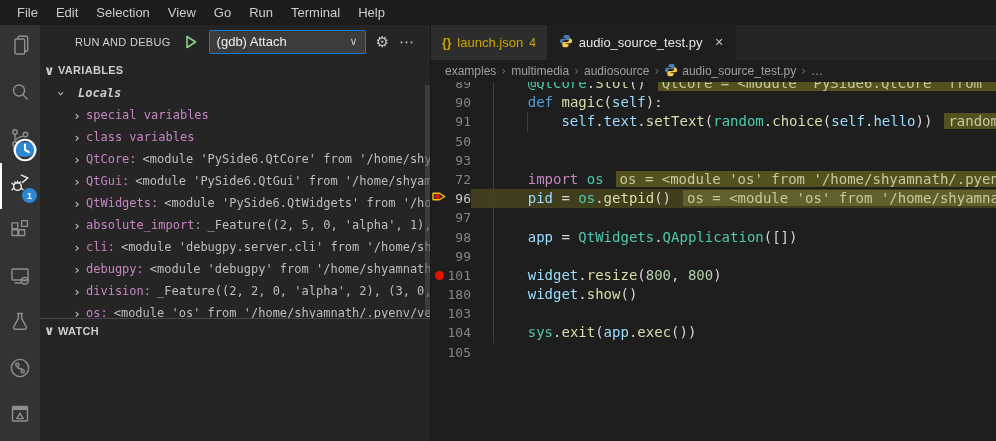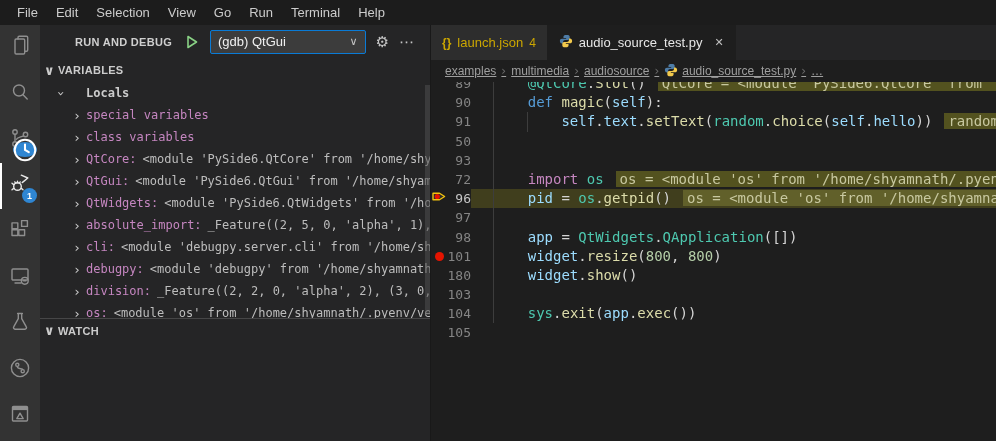--- a/index.html
+++ b/index.html
@@ -19,58 +19,58 @@
   .act-item { width:40px; height:46px; display:flex; align-items:center; justify-content:center; position:relative; }
   .act-item svg { width:24px; height:24px; }
   .act-item.active { border-left:2px solid #ffffff; }
   .act-badge { position:absolute; right:3px; bottom:6px; min-width:15px; height:15px; border-radius:50%;
                background:#2f86d2; color:#ffffff; font-size:9px; font-weight:bold;
                display:flex; align-items:center; justify-content:center; }
 
   
   .sidebar { width:390px; background:#252526; flex:none; position:relative; overflow:hidden; }
   .side-toolbar { height:33px; display:flex; align-items:center; padding:0 16px 0 35px; gap:10px; }
-  .side-title { font-size:11px; font-weight:bold; letter-spacing:.3px; color:#cfcfcf; white-space:nowrap; margin-right:2px;text-align:right; }
+  .side-title { font-size:11px; font-weight:normal; letter-spacing:.3px; color:#cfcfcf; white-space:nowrap; margin-right:2px;text-align:right; }
   .play-btn { background:none; border:none; display:flex; align-items:center; cursor:pointer; padding:0; }
   .config-select { width:168px; height:24px; background:#3c3c3c; border:1.5px solid #0a7bd6; border-radius:2px;
                    display:flex; align-items:center; justify-content:space-between; padding:0 7px; cursor:pointer; }
   .config-select .val { font-size:13px; color:#f0f0f0; white-space:nowrap; }
   .config-select .chev { color:#c5c5c5; font-size:11px; }
   .icon-btn { color:#c5c5c5; font-size:15px; background:none; border:none; cursor:pointer; line-height:1; }
 
   .section-header { height:24px; display:flex; align-items:center; font-size:11px; font-weight:bold;
                     color:#cccccc; padding-left:4px; letter-spacing:.3px; }
   .section-header .twisty { margin-right:4px; }
   .section-header.watch { border-top:1px solid rgba(170,170,170,.25); }
   .tree { height:236px; overflow:hidden; }
   .tree-row { height:22px; display:flex; align-items:center; white-space:nowrap; overflow:hidden;
               font-family:"DejaVu Sans Mono", monospace; font-size:12px; cursor:pointer; }
   .twisty { display:inline-block; width:10px; color:#cccccc; font-size:13px; text-align:center;
             font-family:"DejaVu Sans", sans-serif; flex:none; }
   .twisty.open { transform:rotate(90deg); }
-  .scope-label { font-weight:bold; color:#cccccc; margin-left:20px; font-size:12px; }
+  .scope-label { font-weight:bold; color:#cccccc; margin-left:12px; font-size:12px;font-style:italic; }
   .group-label { color:#c586c0; margin-left:4px; }
   .var-name { color:#c586c0; margin-left:4px; }
   .var-value { color:#bdbdbd; margin-left:6px; }
   .side-scrollbar { position:absolute; right:0; top:60px; width:5px; height:230px; background:#4e4e4e; opacity:.55; }
 
   
   .editor { flex:1; min-width:0; display:flex; flex-direction:column; background:#1e1e1e; border-left:1px solid #191919; }
   .tabbar { height:35px; background:#252526; display:flex; flex:none; }
   .tab { display:flex; align-items:center; padding:0 11px; font-size:13px; gap:6px; cursor:pointer;
          background:#2d2d2d; border-right:1px solid #1e1e1e; white-space:nowrap; }
   .tab.active { background:#1e1e1e; }
   .tab .tab-label { color:#e6e6e6; }
   .tab.warn .tab-label, .tab.warn .tab-badge, .tab.warn .braces { color:#cca700; }
   .tab-badge { font-size:12px; }
   .braces { font-weight:bold; font-size:12px; }
   .tab-close { color:#c0c0c0; font-size:11px; margin-left:6px; }
 
   .breadcrumbs { height:22px; display:flex; align-items:center; font-size:12px; color:#9f9f9f;
-                 padding-left:14px; flex:none; white-space:nowrap;text-decoration:underline; }
+                 padding-left:14px; flex:none; white-space:nowrap; }
   .crumb { display:flex; align-items:center; gap:4px; cursor:pointer; }
   .crumb-sep { color:#6a6a6a; margin:0 5px; font-family:"DejaVu Sans", sans-serif; }
 
   
   .code-area { flex:1; overflow:hidden; position:relative; }
   .code-scroll { margin-top:-8px; }
   .cl { height:19.2px; line-height:19.2px; display:flex; font-family:"DejaVu Sans Mono", monospace; font-size:14px; }
   .bpm { width:16px; flex:none; display:flex; align-items:center; justify-content:center; cursor:pointer; }
   .ln { width:24px; flex:none; text-align:right; color:#858585; font-size:13px; }
   .lc { flex:1; min-width:0; position:relative; padding-left:23px; white-space:pre; overflow:hidden; }
@@ -174,21 +174,21 @@
 
     <div class="sidebar">
       <div class="side-toolbar">
         <span class="side-title">RUN AND DEBUG</span>
         <button class="play-btn">
           <svg width="16" height="16" viewBox="0 0 16 16">
             <path d="M4 2.5 L12.5 8 L4 13.5 Z" fill="none" stroke="#89d185" stroke-width="1.6" stroke-linejoin="round"></path>
           </svg>
         </button>
         <div class="config-select">
-          <span class="val">(gdb) QtGui</span>
+          <span class="val">(gdb) Attach</span>
           <span class="chev">∨</span>
         </div>
         <button class="icon-btn">⚙</button>
         <button class="icon-btn">⋯</button>
       </div>
 
       <div class="section-header">
         <span class="twisty">∨</span>
         <span>VARIABLES</span>
       </div>
@@ -340,20 +340,25 @@
               <div class="bpm"></div>
               <div class="ln">97</div>
               <div class="lc"><span class="guide" style="left: 22px;"></span></div>
             </div>
             <div class="cl">
               <div class="bpm"></div>
               <div class="ln">98</div>
               <div class="lc"><span class="guide" style="left: 22px;"></span><span class="tok-w">    </span><span class="tok-v">app</span><span class="tok-w"> = </span><span class="tok-t">QtWidgets</span><span class="tok-w">.</span><span class="tok-t">QApplication</span><span class="tok-w">([])</span></div>
             </div>
             <div class="cl">
+              <div class="bpm"></div>
+              <div class="ln">99</div>
+              <div class="lc"><span class="guide" style="left: 22px;"></span></div>
+            </div>
+            <div class="cl">
               <div class="bpm">
                 <span class="bp-dot"></span>
               </div>
               <div class="ln">101</div>
               <div class="lc"><span class="guide" style="left: 22px;"></span><span class="tok-w">    </span><span class="tok-v">widget</span><span class="tok-w">.</span><span class="tok-f">resize</span><span class="tok-w">(</span><span class="tok-n">800</span><span class="tok-w">, </span><span class="tok-n">800</span><span class="tok-w">)</span></div>
             </div>
             <div class="cl">
               <div class="bpm"></div>
               <div class="ln">180</div>
               <div class="lc"><span class="guide" style="left: 22px;"></span><span class="tok-w">    </span><span class="tok-v">widget</span><span class="tok-w">.</span><span class="tok-f">show</span><span class="tok-w">()</span></div>

